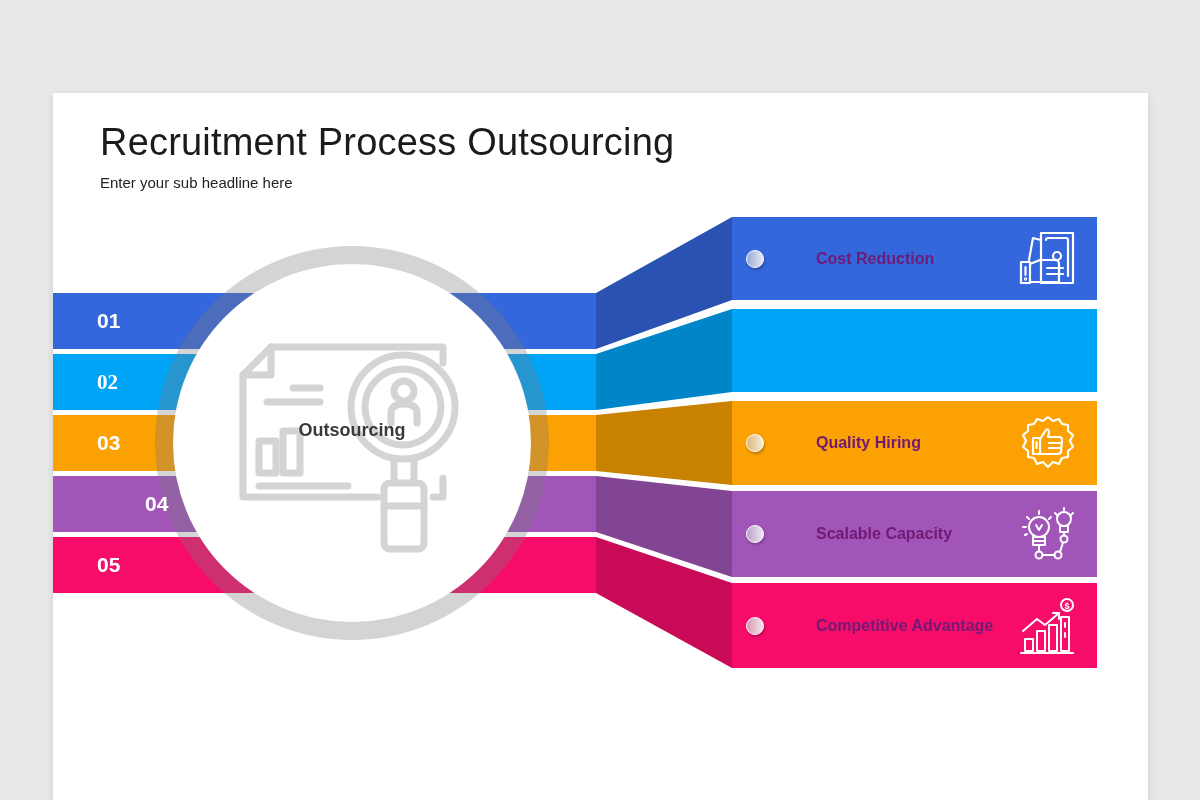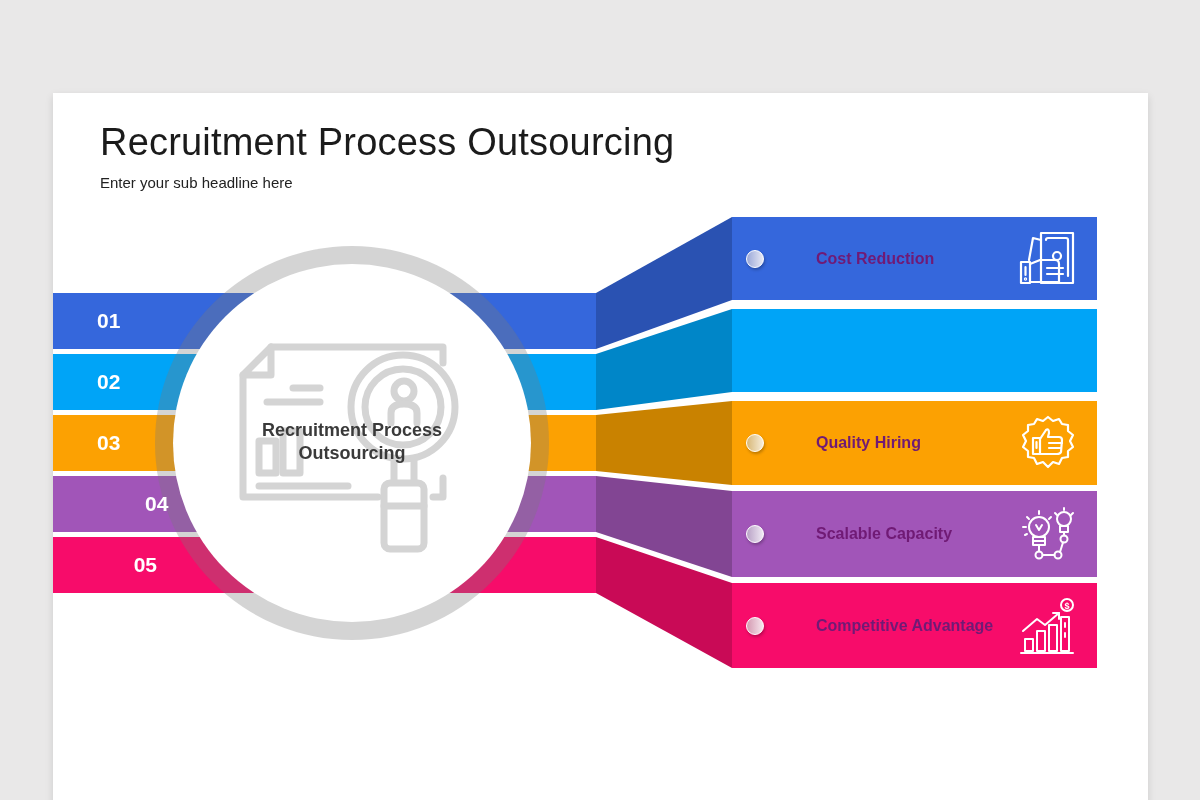--- a/index.html
+++ b/index.html
@@ -60,27 +60,26 @@
       <circle cx="351" cy="298" r="10"></circle>
       <path d="M338,330 L338,320 Q338,311 351,311 Q364,311 364,320 L364,330"></path>
       <line x1="341" y1="366" x2="341" y2="388"></line>
       <line x1="361" y1="366" x2="361" y2="388"></line>
       <rect x="331" y="390" width="40" height="66" rx="6"></rect>
       <line x1="331" y1="413" x2="371" y2="413"></line>
     </g>
   </svg>
 
   <div class="num" style="top:200px;">01</div>
-  <div class="num" style="top:261px;">02</div>
+  <div class="num" style="top:261px;font-family:Liberation Serif, serif;">02</div>
   <div class="num" style="top:322px;">03</div>
   <div class="num" style="top:383px;margin-left:48px;">04</div>
-  <div class="num" style="top:444px;text-align:right;">05</div>
+  <div class="num" style="top:444px;">05</div>
 
   <div class="center-label">
-    <div>Recruitment Process</div>
     <div>Outsourcing</div>
   </div>
 
   <div class="box" style="top:124px;height:83px;">
     <span class="bullet" style="background:linear-gradient(90deg,#9aa8d8,#e6e8f4);"></span>
     <span class="box-label">Cost Reduction</span>
     <svg class="box-icon" viewBox="0 0 58 58" fill="none" stroke="#fff" stroke-width="2.2" stroke-linejoin="round" stroke-linecap="round">
       <rect x="22" y="3" width="32" height="50"></rect>
       <path d="M22,10 L14,8 L10,30"></path>
       <path d="M27,10 Q27,8 29,8 L47,8 Q49,8 49,10 L49,46"></path>

